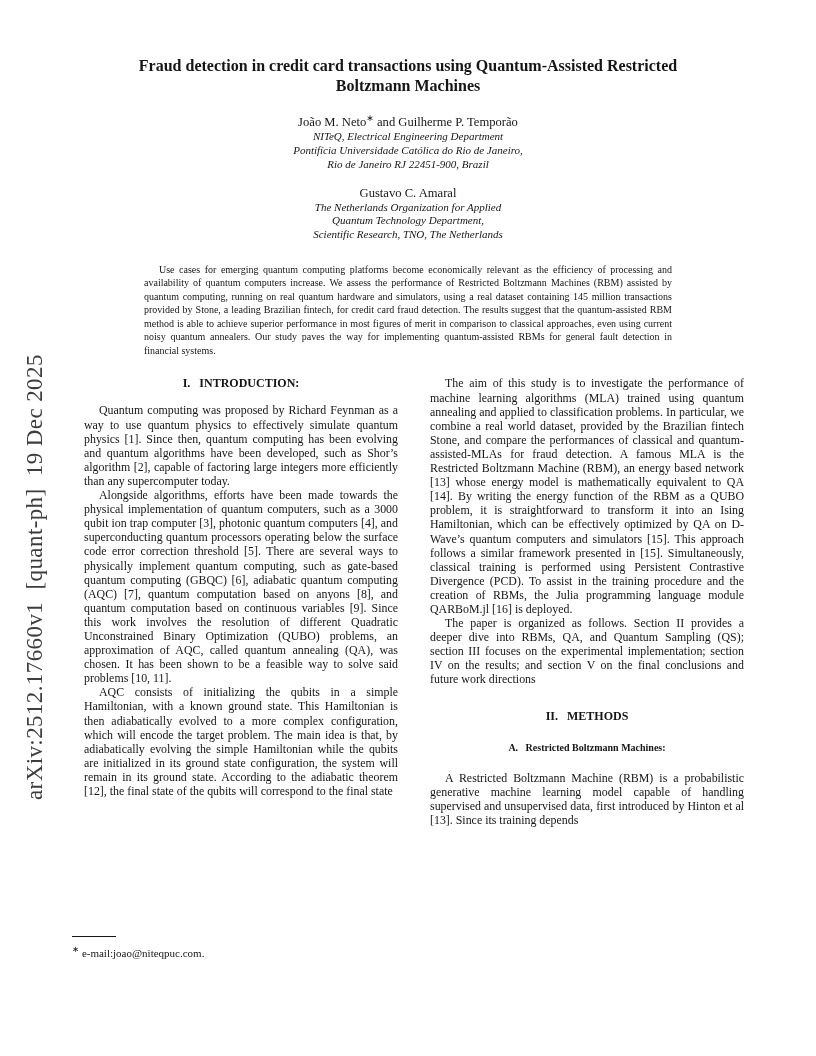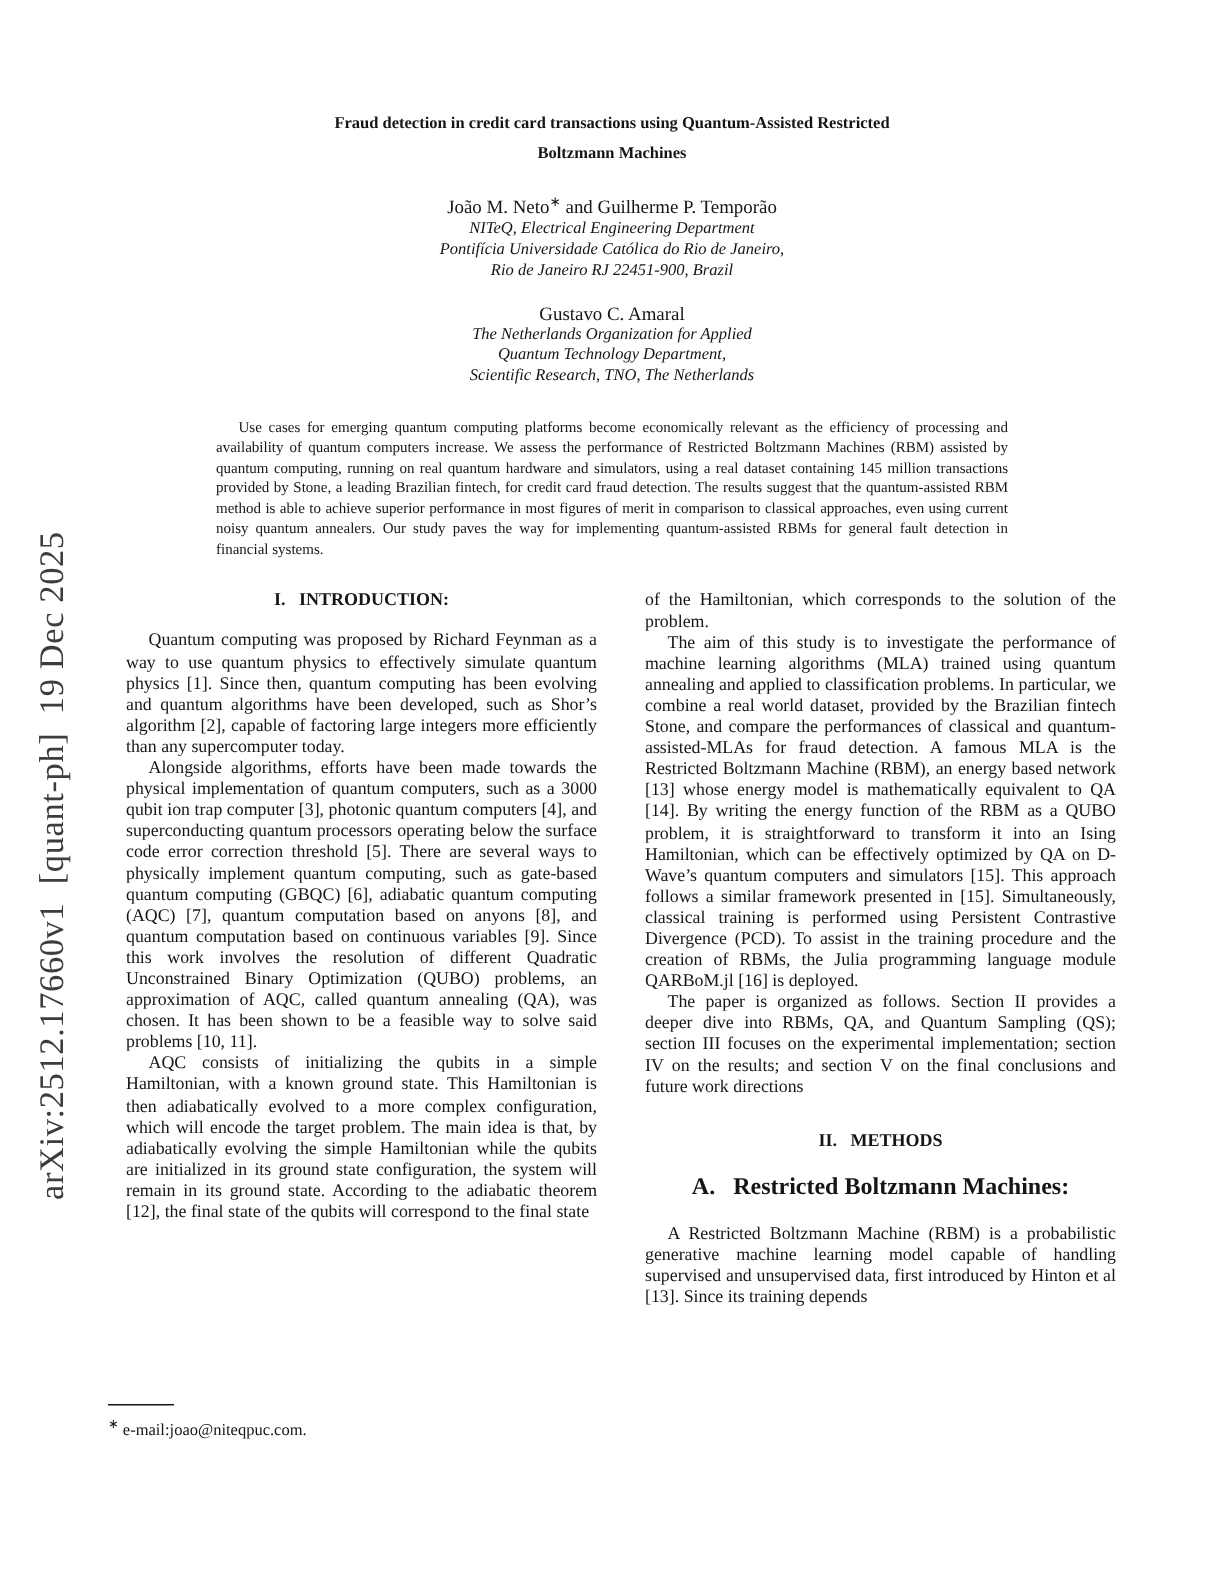--- a/index.html
+++ b/index.html
@@ -23,21 +23,21 @@
     top: 800px;
     transform: rotate(-90deg);
     transform-origin: 0 0;
     font-size: 23px;
     letter-spacing: 0.4px;
     color: #3d3d3d;
     white-space: pre;
   }
 
   
-  .title { text-align: center; font-weight: bold; font-size: 11px; line-height: 20px; margin-top: 16px; }
+  .title { text-align: center; font-weight: bold; font-size: 16px; line-height: 20px; }
   .authors-block { margin-top: 15px; text-align: center; }
   .author-names { font-size: 12.6px; line-height: 15px; }
   .author-names sup { font-size: 9px; }
   .affiliation { font-style: italic; font-size: 11px; line-height: 13.8px; }
   .authors-block + .authors-block { margin-top: 14px; }
 
   
   .abstract {
     width: 528px;
     margin: 21px auto 0 auto;
@@ -51,21 +51,21 @@
   .columns { display: flex; gap: 20px; margin-top: 19px; }
   .col { width: 326px; font-size: 11.9px; line-height: 14.1px; text-align: justify; margin-left: 12px; }
   .col p { margin: 0; text-indent: 15px; }
   .col p.noindent { text-indent: 0; }
   .sec-heading {
     text-align: center; font-weight: bold; font-size: 12px; line-height: 14px;
     white-space: pre-wrap; margin: 0 0 13px 0;
   }
   .sec-heading.mid { margin-top: 22px; }
   .sub-heading {
-    text-align: center; font-weight: bold; font-size: 16px; line-height: 14px;
+    text-align: center; font-weight: bold; font-size: 10px; line-height: 14px;
     white-space: pre-wrap; margin: 18px 0 16px 0;
   }
 
   
   .footnote { position: absolute; left: 72px; top: 936px; width: 326px; font-size: 11px; }
   .footnote-rule { width: 44px; border-top: 1.1px solid #151515; margin-bottom: 7px; }
   .footnote-text sup { font-size: 8.5px; }
 </style>
 </head>
 <body>
@@ -102,21 +102,20 @@
   <div class="columns">
 
     <div class="col">
       <div class="sec-heading">I.   INTRODUCTION:</div>
       <p>Quantum computing was proposed by Richard Feynman as a way to use quantum physics to effectively simulate quantum physics [1]. Since then, quantum computing has been evolving and quantum algorithms have been developed, such as Shor’s algorithm [2], capable of factoring large integers more efficiently than any supercomputer today.</p>
       <p>Alongside algorithms, efforts have been made towards the physical implementation of quantum computers, such as a 3000 qubit ion trap computer [3], photonic quantum computers [4], and superconducting quantum processors operating below the surface code error correction threshold [5]. There are several ways to physically implement quantum computing, such as gate-based quantum computing (GBQC) [6], adiabatic quantum computing (AQC) [7], quantum computation based on anyons [8], and quantum computation based on continuous variables [9]. Since this work involves the resolution of different Quadratic Unconstrained Binary Optimization (QUBO) problems, an approximation of AQC, called quantum annealing (QA), was chosen. It has been shown to be a feasible way to solve said problems [10, 11].</p>
       <p>AQC consists of initializing the qubits in a simple Hamiltonian, with a known ground state. This Hamiltonian is then adiabatically evolved to a more complex configuration, which will encode the target problem. The main idea is that, by adiabatically evolving the simple Hamiltonian while the qubits are initialized in its ground state configuration, the system will remain in its ground state. According to the adiabatic theorem [12], the final state of the qubits will correspond to the final state</p>
     </div>
 
     <div class="col">
-      <p class="noindent">of the Hamiltonian, which corresponds to the solution of the problem.</p>
       <p>The aim of this study is to investigate the performance of machine learning algorithms (MLA) trained using quantum annealing and applied to classification problems. In particular, we combine a real world dataset, provided by the Brazilian fintech Stone, and compare the performances of classical and quantum-assisted-MLAs for fraud detection. A famous MLA is the Restricted Boltzmann Machine (RBM), an energy based network [13] whose energy model is mathematically equivalent to QA [14]. By writing the energy function of the RBM as a QUBO problem, it is straightforward to transform it into an Ising Hamiltonian, which can be effectively optimized by QA on D-Wave’s quantum computers and simulators [15]. This approach follows a similar framework presented in [15]. Simultaneously, classical training is performed using Persistent Contrastive Divergence (PCD). To assist in the training procedure and the creation of RBMs, the Julia programming language module QARBoM.jl [16] is deployed.</p>
       <p>The paper is organized as follows. Section II provides a deeper dive into RBMs, QA, and Quantum Sampling (QS); section III focuses on the experimental implementation; section IV on the results; and section V on the final conclusions and future work directions</p>
       <div class="sec-heading mid">II.   METHODS</div>
       <div class="sub-heading">A.   Restricted Boltzmann Machines:</div>
       <p>A Restricted Boltzmann Machine (RBM) is a probabilistic generative machine learning model capable of handling supervised and unsupervised data, first introduced by Hinton et al [13]. Since its training depends</p>
     </div>
 
   </div>
 
   <div class="footnote">

